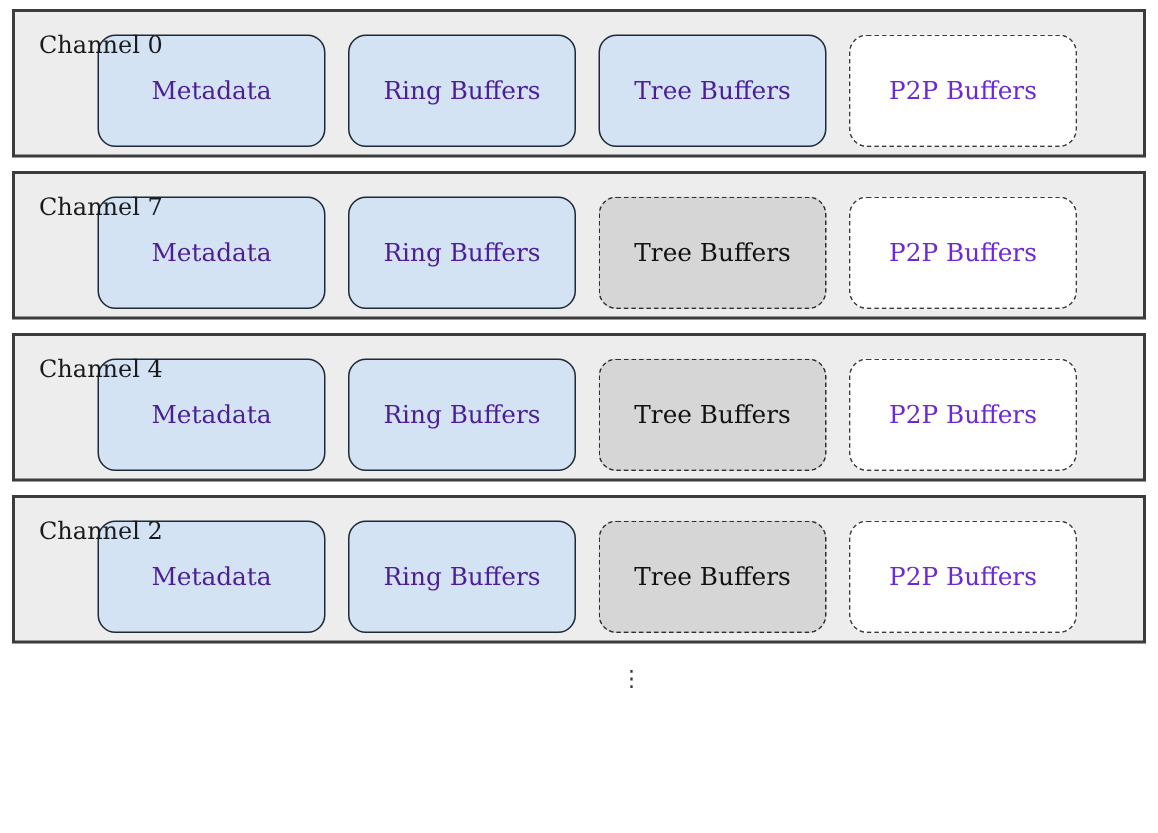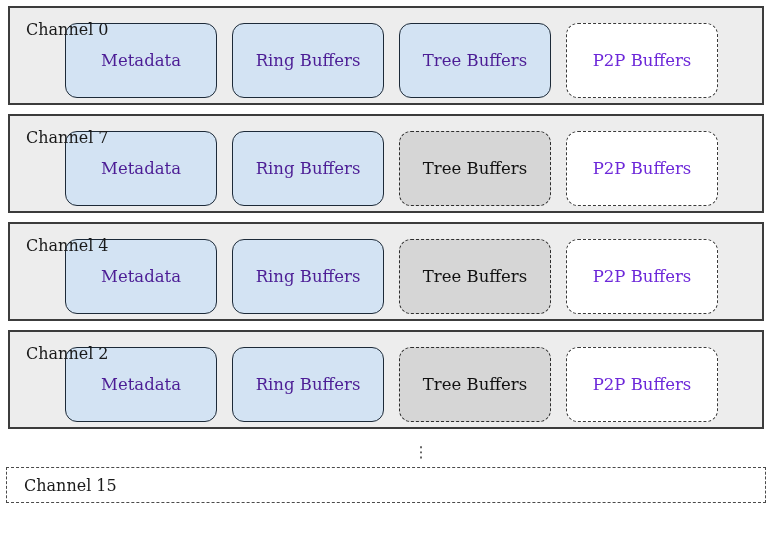--- a/index.html
+++ b/index.html
@@ -128,17 +128,14 @@
     <div class="buf" data-style="blue-solid">Ring Buffers</div>
     <div class="buf" data-style="gray-dashed">Tree Buffers</div>
     <div class="buf" data-style="white-dashed">P2P Buffers</div>
   </div>
 
 
   <div class="ellipsis-band">
     <span>⋮</span>
   </div>
 
-  <div class="collapsed-row last">
-    <div class="channel-label-collapsed">Channel 15</div>
-  </div>
 
 </div>
 
 </body></html>

